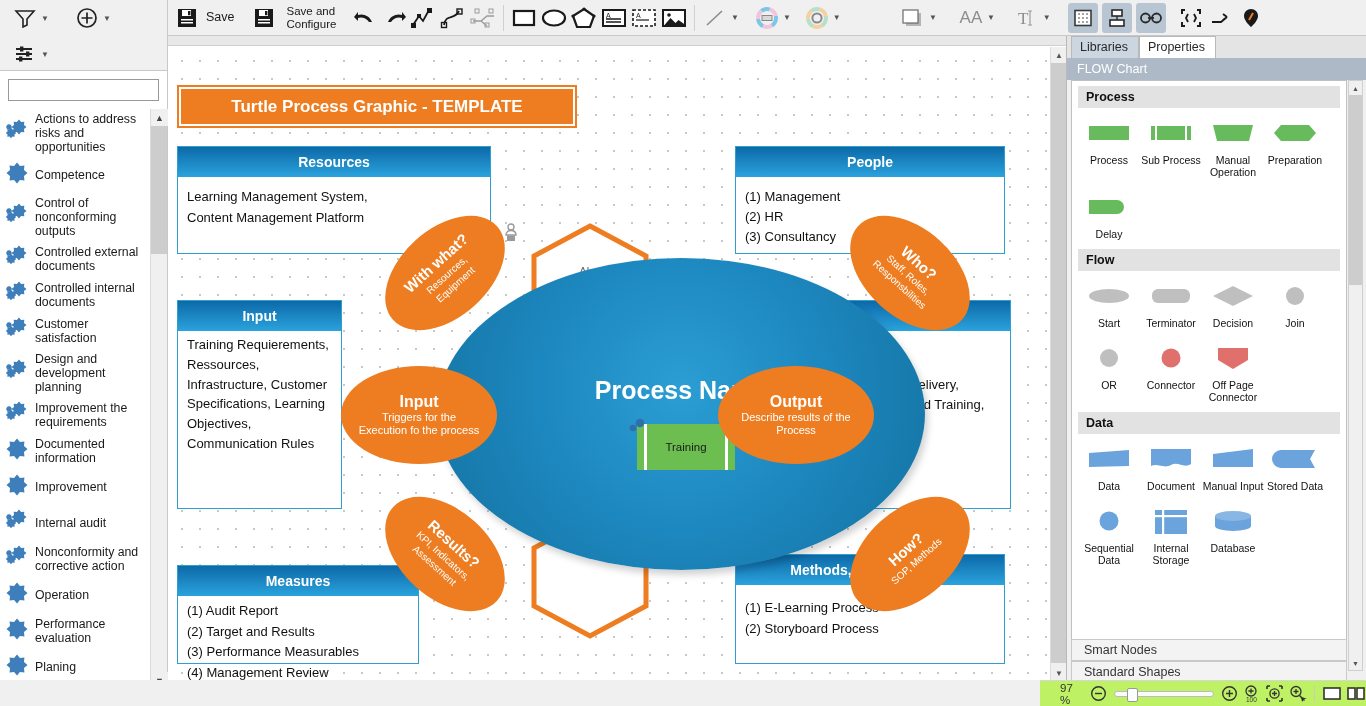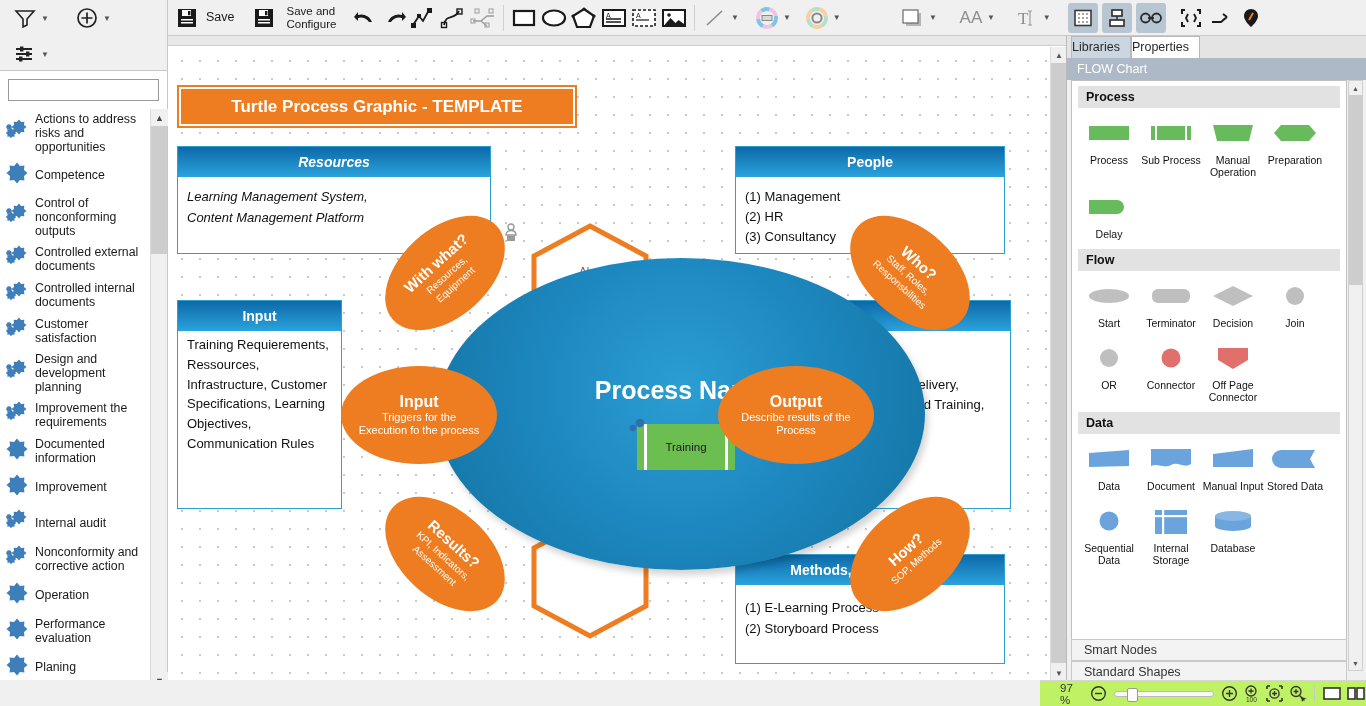--- a/index.html
+++ b/index.html
@@ -165,21 +165,21 @@
   .hex-label { position: absolute; inset: 0; display:flex; flex-direction: column;
     align-items:center; justify-content:center; font-size: 11px; color: #666; line-height: 14px; }
 
   
   #right-panel {
     position: absolute; top: 36px; left: 1066px; width: 300px; height: 670px;
     background: #f0f0f0; border-left: 1px solid #b9b9b9;
   }
   #tabs { display: flex; height: 22px; padding-left: 4px; background: #e4e4e4; }
   .rtab {
-    padding: 3px 10px 0 0; font-size: 12.5px; color: #2a2a2a;
+    padding: 3px 10px 0 8px; font-size: 12.5px; color: #2a2a2a;
     border: 1px solid #b9b9b9; border-bottom: none; cursor: pointer;
     background: #ccd6e0;
   }
   .rtab.active { background: #fff; }
   #flowchart-head {
     height: 22px; background: #adb9c6; color: #fff; font-size: 12.5px;
     display: flex; align-items: center; padding-left: 10px; cursor: pointer;
   }
   #shape-area {
     position: absolute; top: 44px; left: 4px; width: 276px; height: 591px;
@@ -575,21 +575,21 @@
 </div>
 
 <div id="canvas-wrap">
   <div id="ruler-top"></div>
   <div id="canvas">
 
     <div class="di" id="title-banner">
       <div class="inner">Turtle Process Graphic - TEMPLATE</div>
     </div>
 
-    <div class="di panel" style="left:9px; top:99px; width:314px; height:108px;font-style:italic;">
+    <div class="di panel" style="left:9px; top:99px; width:314px; height:108px;">
       <div class="panel-head">Resources</div>
       <div class="panel-body">
         <div>Learning Management System,</div>
         <div>Content Management Platform</div>
       </div>
     </div>
 
     <div class="di panel" style="left:567px; top:99px; width:270px; height:108px;">
       <div class="panel-head">People</div>
       <div class="panel-body" style="line-height:1.55;">
@@ -613,20 +613,29 @@
 
     <div class="di panel" style="left:677px; top:253px; width:166px; height:209px;">
       <div class="panel-head">Output</div>
       <div class="panel-body" style="padding-top:44px; line-height:1.55;">
         <div>Learning Delivery,</div>
         <div>Instructor-led Training,</div>
         <div>Coaching</div>
       </div>
     </div>
 
+    <div class="di panel" style="left:9px; top:518px; width:242px; height:99px;">
+      <div class="panel-head">Measures</div>
+      <div class="panel-body" style="padding-top:5px; line-height:1.58;">
+        <div>(1) Audit Report</div>
+        <div>(2) Target and Results</div>
+        <div>(3) Performance Measurables</div>
+        <div>(4) Management Review</div>
+      </div>
+    </div>
 
     <div class="di panel" style="left:567px; top:507px; width:270px; height:110px;">
       <div class="panel-head">Methods, Process Maps</div>
       <div class="panel-body" style="padding-top:13px; line-height:1.6;">
         <div>(1) E-Learning Process</div>
         <div>(2) Storyboard Process</div>
       </div>
     </div>
 
     <div class="petal diag" style="left:207px; top:182px; width:140px; height:88px; transform: rotate(-42deg);">

